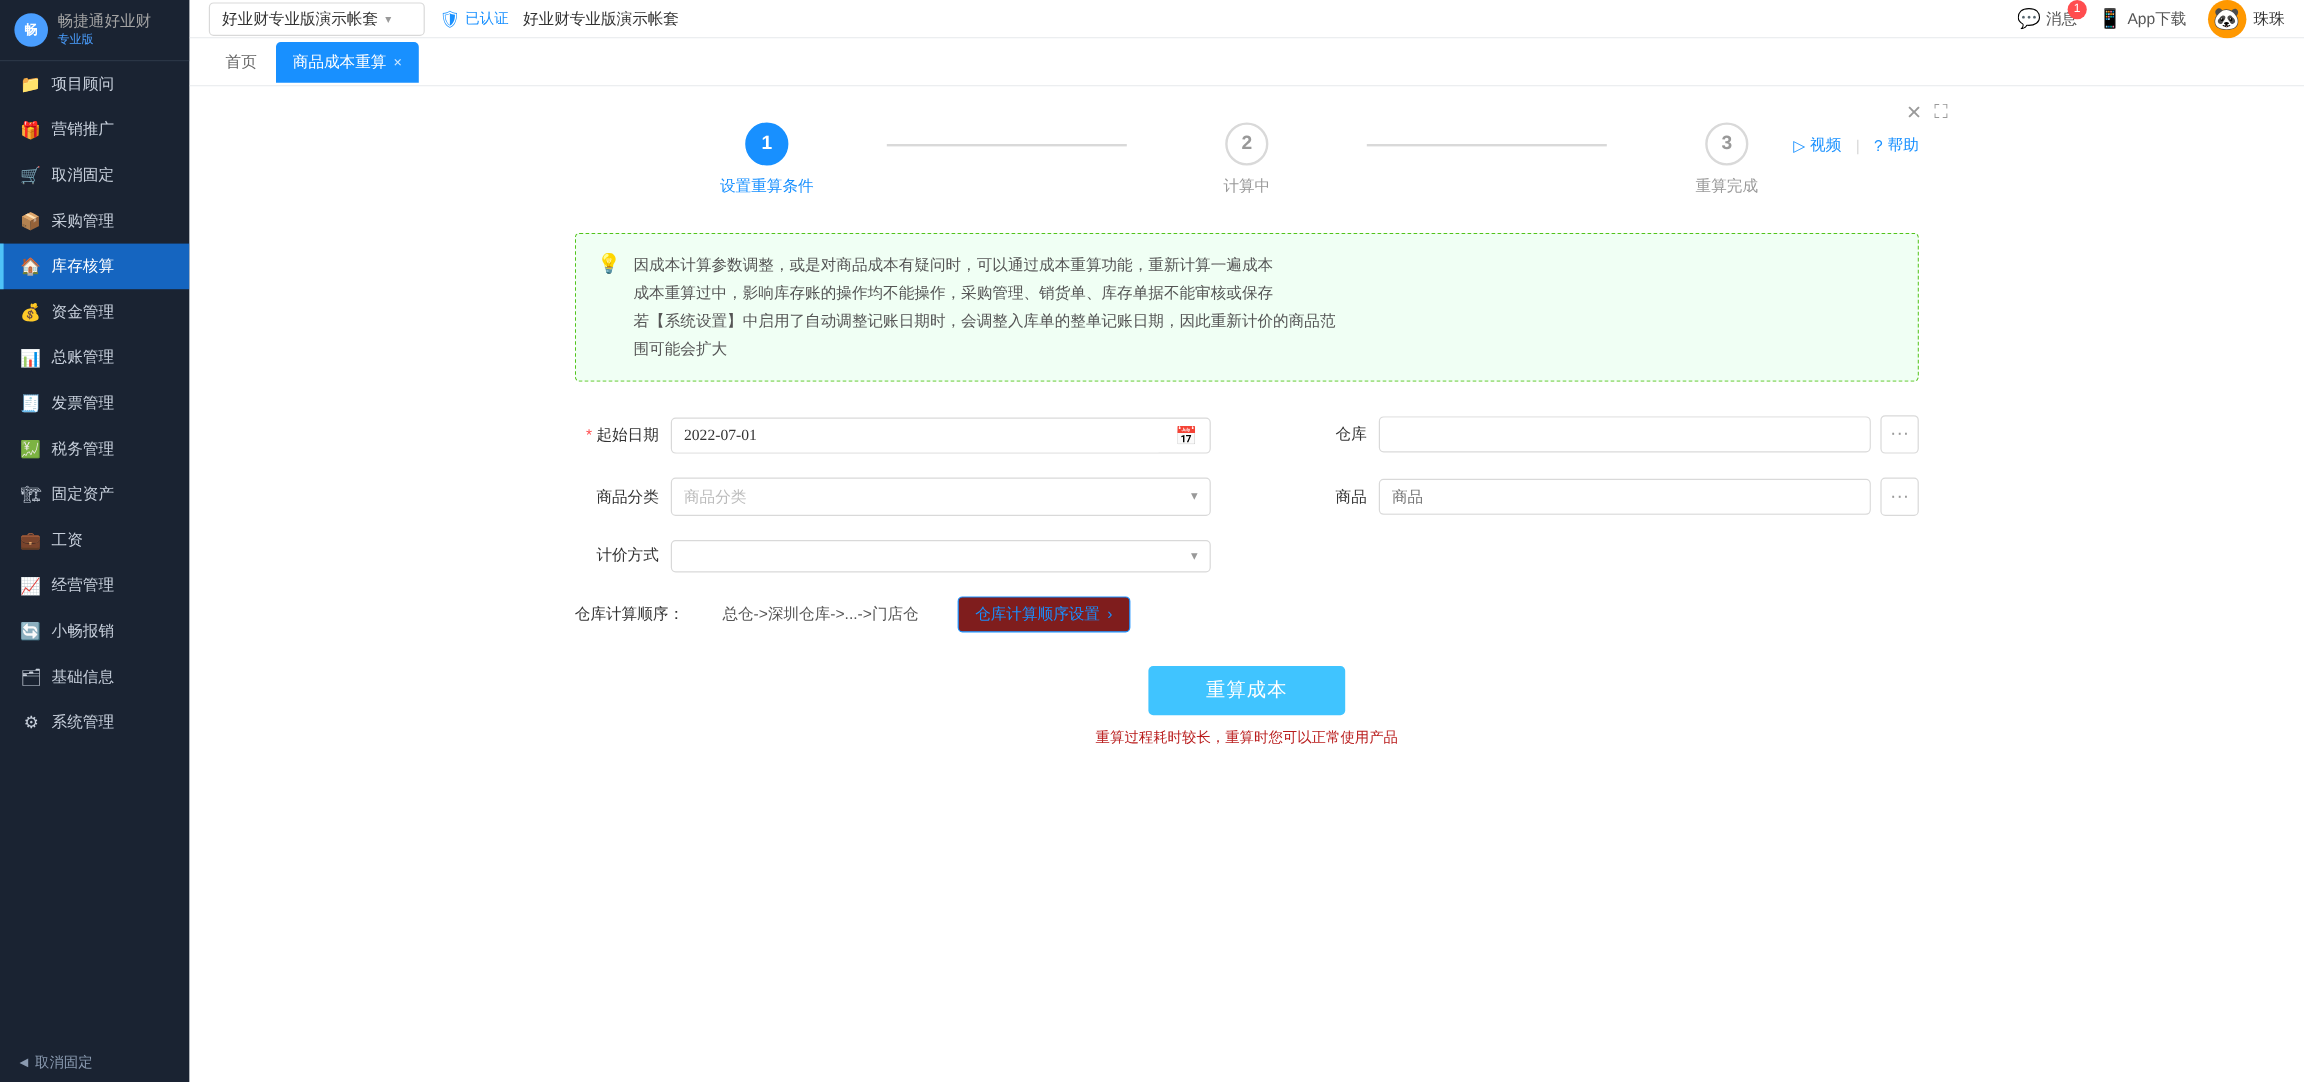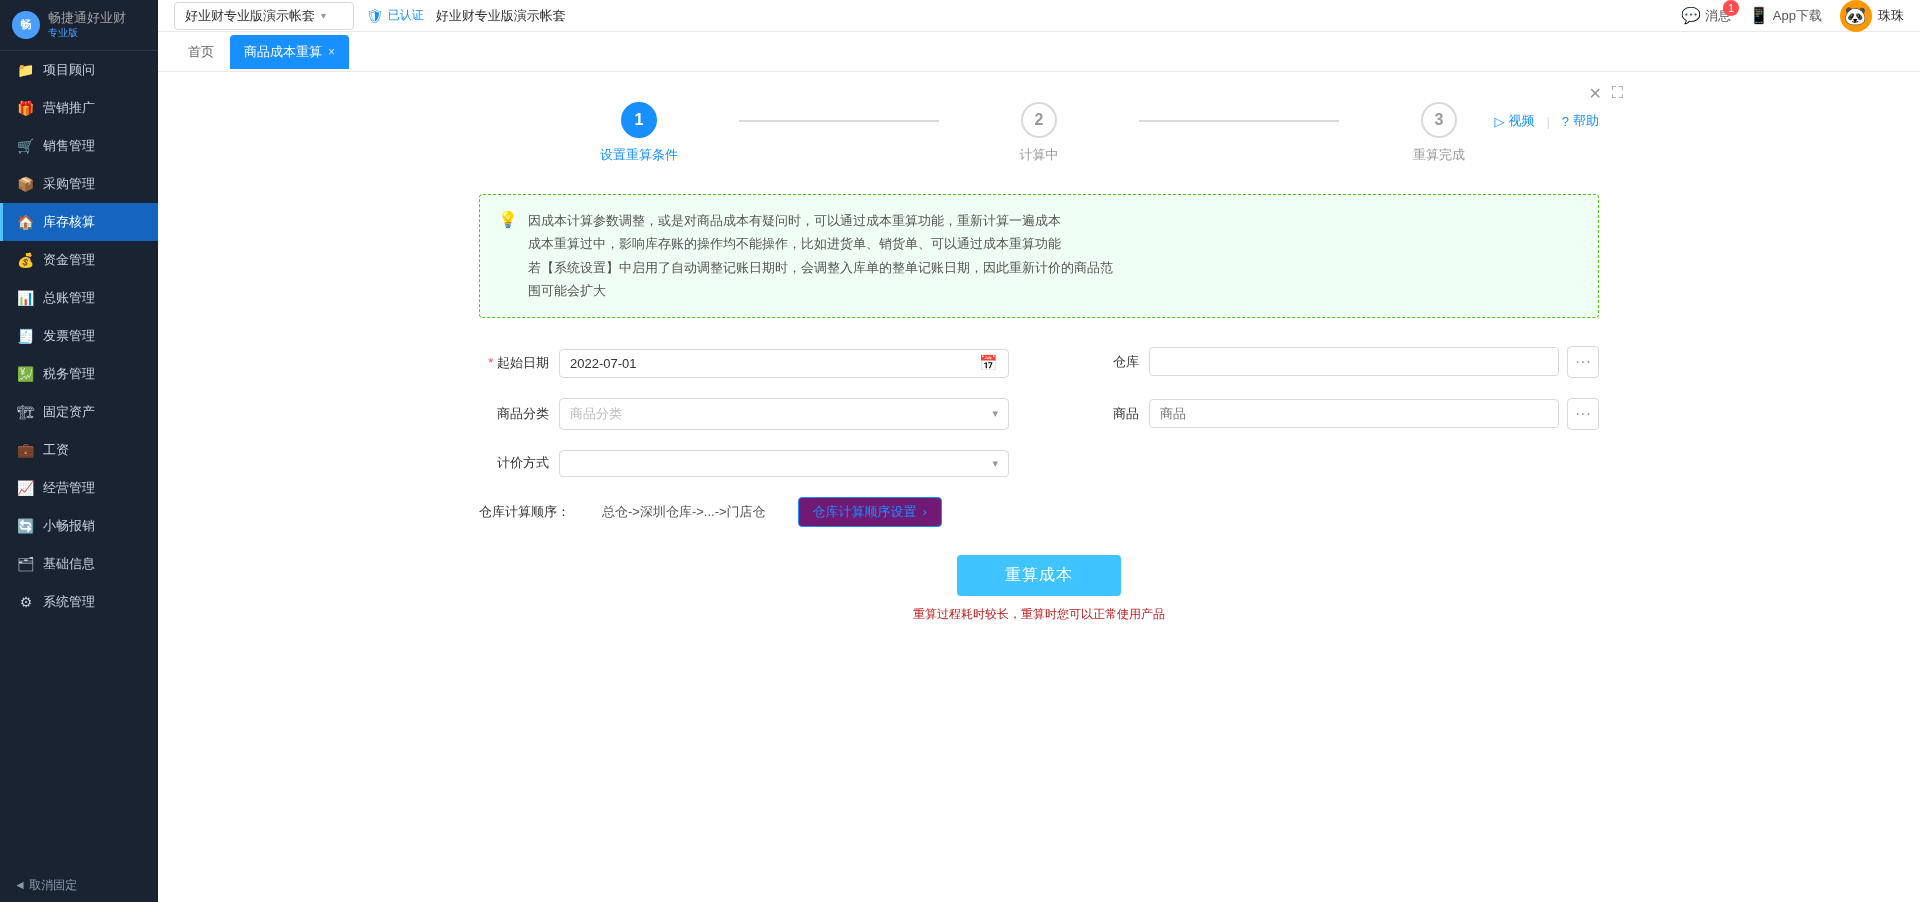--- a/index.html
+++ b/index.html
@@ -300,20 +300,21 @@
       background: #fff;
       overflow: hidden;
     }
     .form-input-with-icon input {
       border: none; outline: none;
       padding: 6px 10px;
       font-size: 13px;
       color: #333;
       flex: 1;
       min-width: 0;
+      font-family: Liberation Serif, serif;
     }
     .form-input-with-icon .input-suffix {
       padding: 0 10px;
       color: #1890ff;
       cursor: pointer;
       font-size: 15px;
     }
     .form-select {
       display: flex; align-items: center;
       border: 1px solid #d9d9d9;
@@ -351,21 +352,21 @@
     .warehouse-label { font-size: 13px; color: #333; white-space: nowrap; }
     .warehouse-value { font-size: 13px; color: #555; }
     .warehouse-btn {
       display: flex; align-items: center; gap: 6px;
       border: 1px solid #1890ff;
       border-radius: 4px;
       padding: 5px 14px;
       color: #1890ff;
       font-size: 13px;
       cursor: pointer;
-      background: #701a75;
+      background: #7f1d1d;
     }
 
     
     .recalc-section {
       display: flex;
       flex-direction: column;
       align-items: center;
       gap: 10px;
       margin-top: 10px;
     }
@@ -404,21 +405,21 @@
       <div class="sidebar-item">
         <span class="sidebar-item-icon">📁</span>
         <span>项目顾问</span>
       </div>
       <div class="sidebar-item">
         <span class="sidebar-item-icon">🎁</span>
         <span>营销推广</span>
       </div>
       <div class="sidebar-item">
         <span class="sidebar-item-icon">🛒</span>
-        <span>销售管理</span>
+        <span>取消固定</span>
       </div>
       <div class="sidebar-item">
         <span class="sidebar-item-icon">📦</span>
         <span>采购管理</span>
       </div>
       <div class="sidebar-item active">
         <span class="sidebar-item-icon">🏠</span>
         <span>库存核算</span>
       </div>
       <div class="sidebar-item">
@@ -543,21 +544,21 @@
             <span>帮助</span>
           </div>
         </div>
       </div>
 
       <div class="notice-box">
         <div class="notice-content">
           <span class="notice-icon">💡</span>
           <div class="notice-text">
             <div>因成本计算参数调整，或是对商品成本有疑问时，可以通过成本重算功能，重新计算一遍成本</div>
-            <div>成本重算过中，影响库存账的操作均不能操作，比如进货单、销货单、可以通过成本重算功能</div>
+            <div>成本重算过中，影响库存账的操作均不能操作，采购管理、销货单、库存单据不能审核或保存</div>
             <div>若【系统设置】中启用了自动调整记账日期时，会调整入库单的整单记账日期，因此重新计价的商品范</div>
             <div>围可能会扩大</div>
           </div>
         </div>
       </div>
 
       <div class="form-section">
 
         <div class="form-row">
           <div class="form-field">

